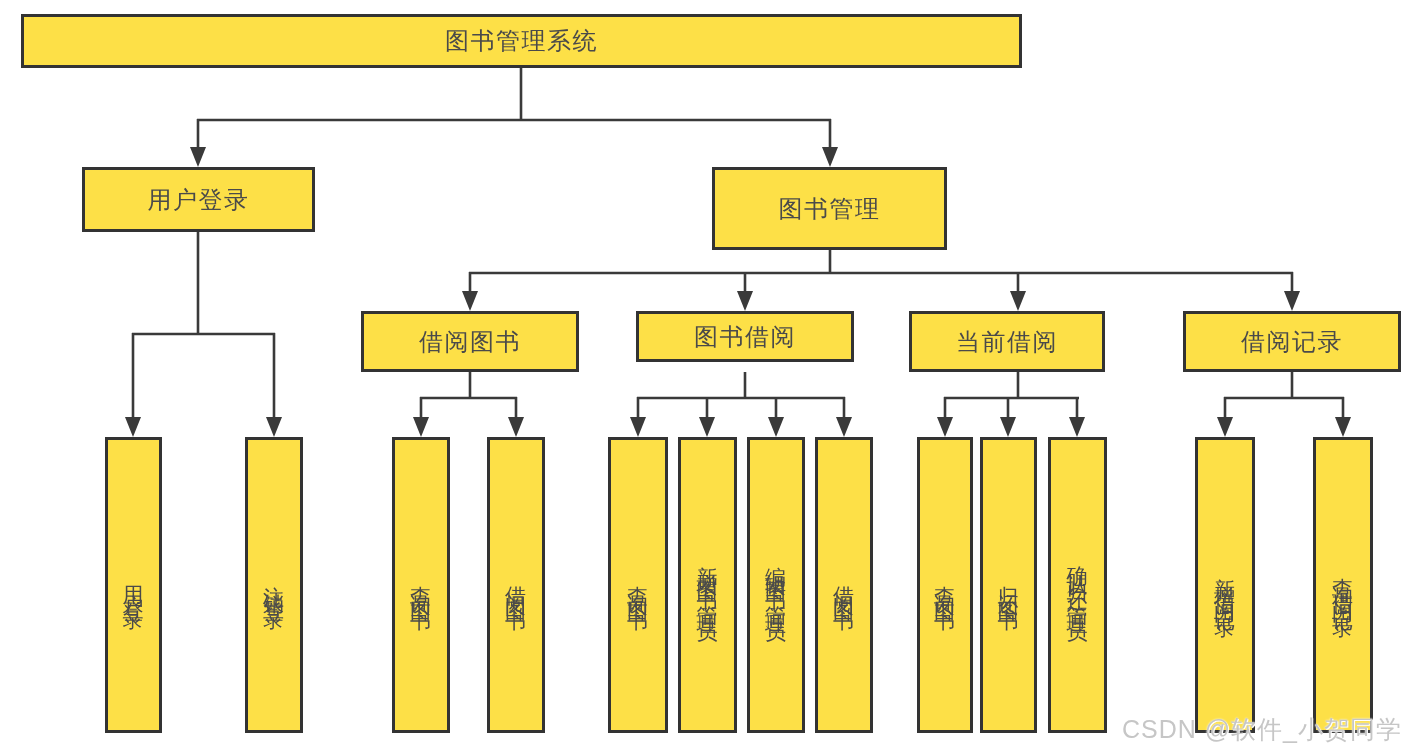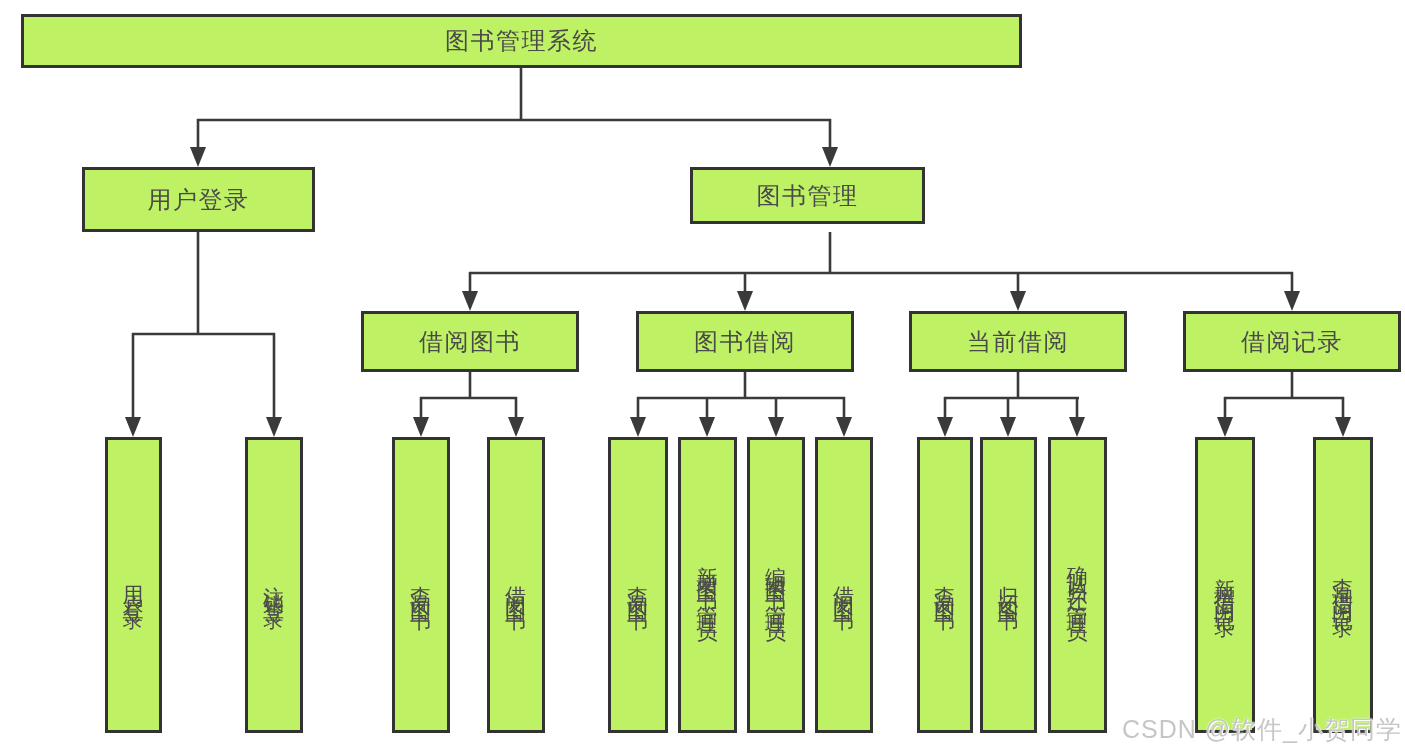--- a/index.html
+++ b/index.html
@@ -4,21 +4,21 @@
 <style>
   html,body{margin:0;padding:0;background:#fff;}
   .stage{
     position:relative;width:1405px;height:747px;background:var(--page_bg,#ffffff);
     font-family:"Liberation Sans",sans-serif;overflow:hidden;
   }
   svg.connectors{position:absolute;left:0;top:0;width:1405px;height:747px;}
   .edge{stroke:var(--line,#3a3a3a);stroke-width:2.6;fill:none;}
   .arrow{fill:var(--line,#3a3a3a);stroke:none;}
   .box{
-    position:absolute;background:#bef264;border:3px solid var(--box_border,#333333);
+    position:absolute;background:#fde047;border:3px solid var(--box_border,#333333);
     box-sizing:border-box;display:flex;align-items:center;justify-content:center;text-align:right;
   }
   .label-h{
     font-size:24px;color:var(--label_text,#4a4a4a);letter-spacing:1.5px;white-space:nowrap;
   }
   .label-v{
     writing-mode:vertical-rl;text-orientation:mixed;
     font-size:21px;color:var(--label_text,#4a4a4a);letter-spacing:8px;line-height:1.1;
   }
   .watermark{
@@ -94,31 +94,31 @@
     <polygon class="arrow" points="1335,417 1351,417 1343,437"></polygon>
   </svg>
 
   <div class="box" style="left:21px;top:14px;width:1001px;height:54px">
     <span class="label-h">图书管理系统</span>
   </div>
 
   <div class="box" style="left:82px;top:167px;width:233px;height:65px">
     <span class="label-h">用户登录</span>
   </div>
-  <div class="box" style="left:690px;top:167px;width:235px;height:57px">
+  <div class="box" style="left:712px;top:167px;width:235px;height:83px">
     <span class="label-h">图书管理</span>
   </div>
 
   <div class="box" style="left:361px;top:311px;width:218px;height:61px">
     <span class="label-h">借阅图书</span>
   </div>
-  <div class="box" style="left:636px;top:311px;width:218px;height:61px">
+  <div class="box" style="left:636px;top:311px;width:218px;height:51px">
     <span class="label-h">图书借阅</span>
   </div>
-  <div class="box" style="left:909px;top:311px;width:218px;height:61px">
+  <div class="box" style="left:909px;top:311px;width:196px;height:61px">
     <span class="label-h">当前借阅</span>
   </div>
   <div class="box" style="left:1183px;top:311px;width:218px;height:61px">
     <span class="label-h">借阅记录</span>
   </div>
 
   <div class="box" style="left:105px;top:437px;width:57px;height:296px">
     <span class="label-v">用户登录</span>
   </div>
   <div class="box" style="left:245px;top:437px;width:58px;height:296px">

